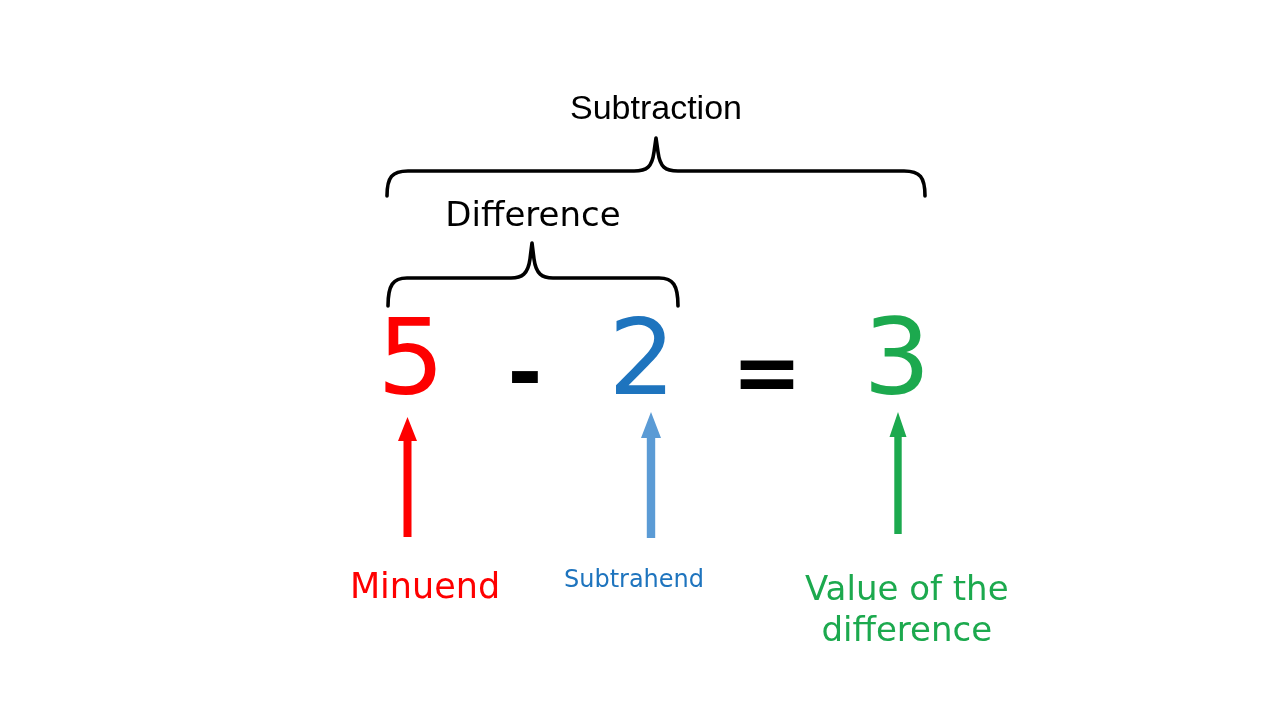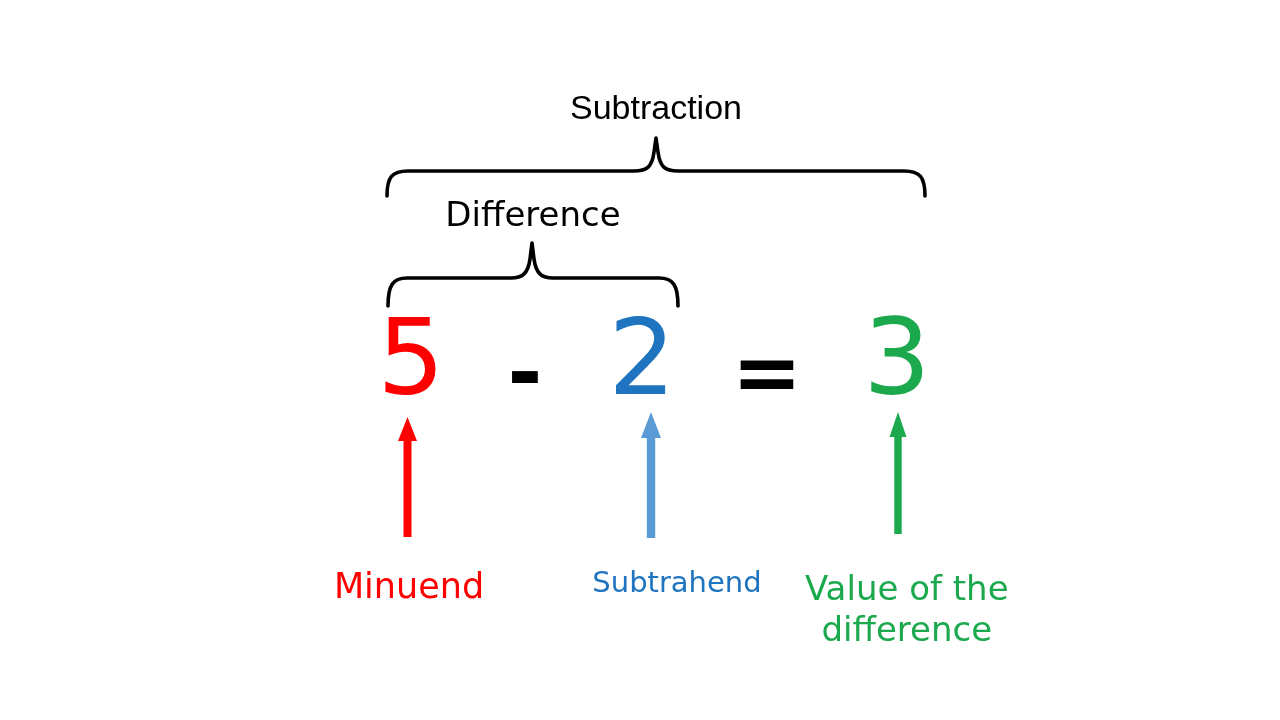--- a/index.html
+++ b/index.html
@@ -59,29 +59,29 @@
     transform: translateX(-50%);
     color: var(--text-black, #000);
   }
   .eq-minuend   { left: 370px; color: var(--minuend-red, #fe0000); }
   .eq-minus     { left: 484px; }
   .eq-subtrahend{ left: 601px; color: var(--subtrahend-blue, #1e74be); }
   .eq-equals    { left: 726px; }
   .eq-result    { left: 856px; color: var(--result-green, #1ca94e); }
 
   .label-minuend {
-    left: 368px;
+    left: 384px;
     top: 566px;
     font-size: 35px;
     color: var(--minuend-red, #fe0000);
   }
   .label-subtrahend {
-    left: 636px;
+    left: 593px;
     top: 566px;
-    font-size: 29px;
+    font-size: 24px;
     color: var(--subtrahend-blue, #1e74be);
   }
   .label-result {
     left: 764px;
     top: 568px;
     font-size: 34px;
     line-height: 41px;
     color: var(--result-green, #1ca94e);
     white-space: normal;
     text-align: center;

